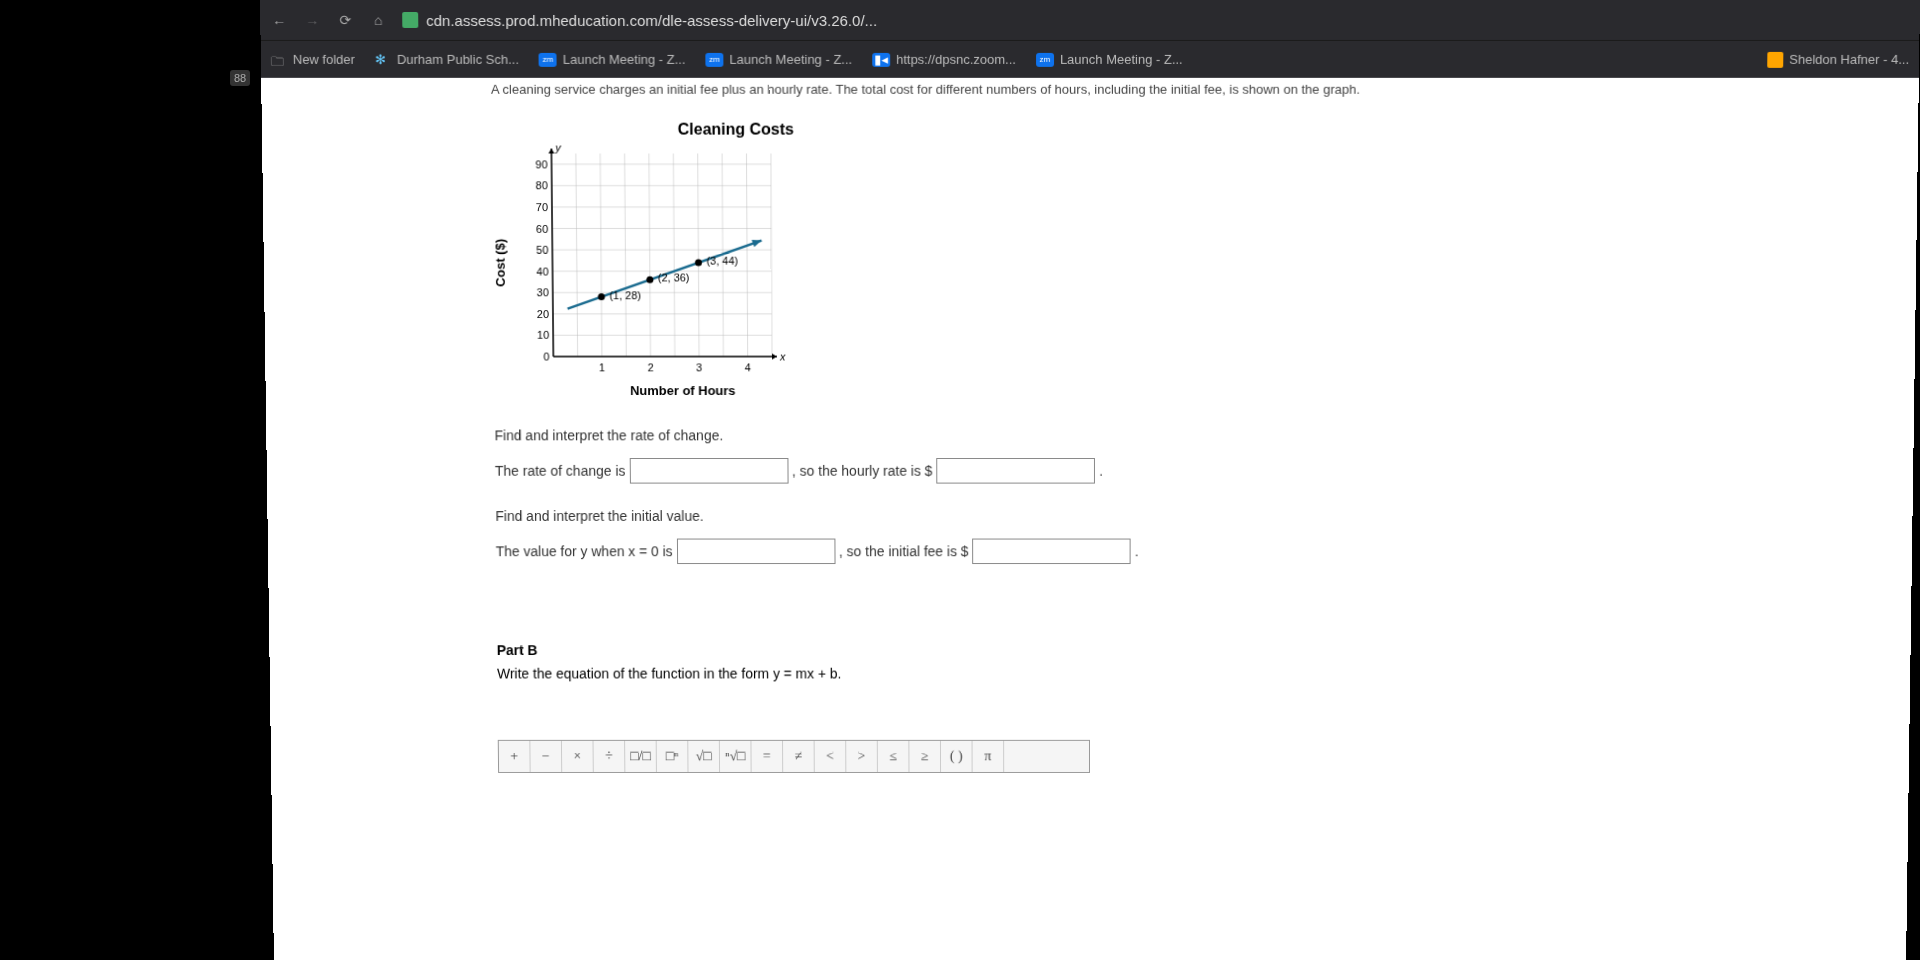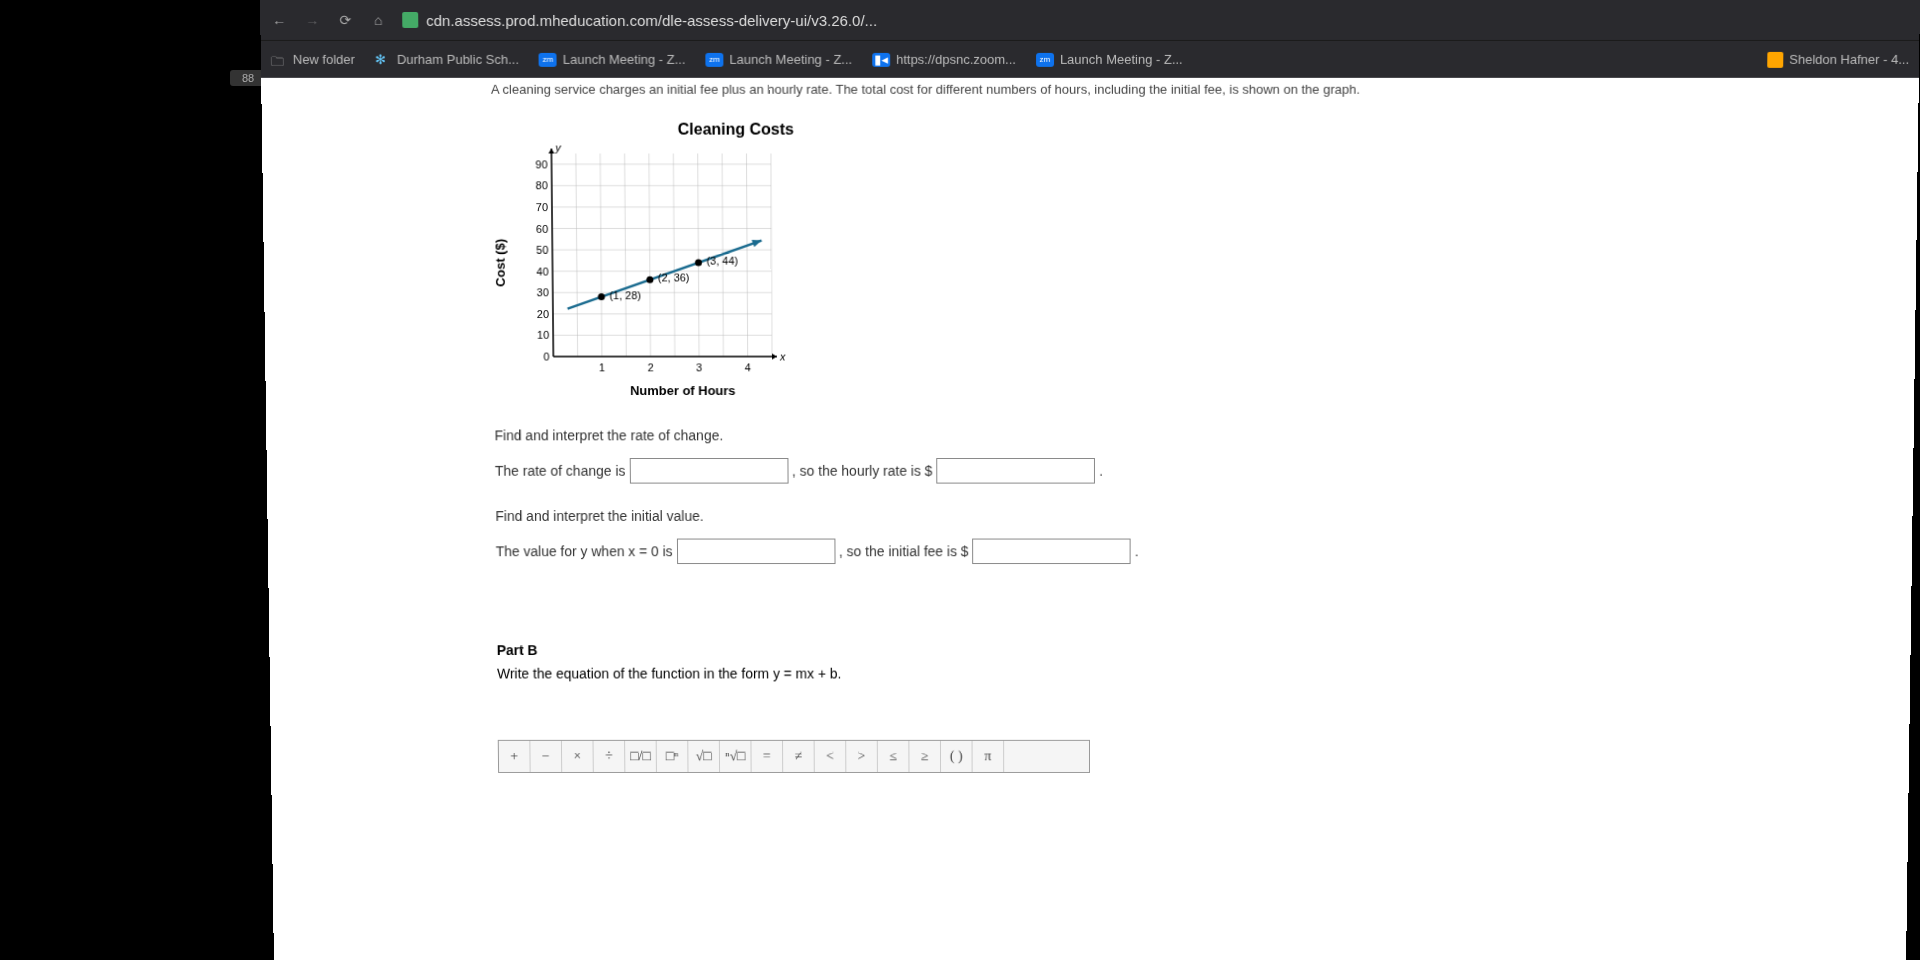--- a/index.html
+++ b/index.html
@@ -15,21 +15,21 @@
 
 .bookmarks-bar { background: #2a2a2e; height: 38px; display: flex; align-items: center; padding: 0 10px; gap: 20px; color: #bbb; font-size: 13px; border-top: 1px solid #1a1a1a; }
 .bookmark { display: flex; align-items: center; gap: 6px; cursor: pointer; }
 .bookmark-icon { width: 16px; height: 16px; display: inline-block; }
 .bm-folder { color: #aaa; }
 .bm-zoom { background: #0e72ed; color: #fff; border-radius: 3px; font-size: 8px; width: 18px; height: 14px; display: flex; align-items: center; justify-content: center; }
 .bm-video { background: #0e72ed; color: #fff; border-radius: 3px; width: 18px; height: 14px; display: flex; align-items: center; justify-content: center; }
 .bm-yellow { background: #ffa500; border-radius: 2px; }
 .bookmark.right { margin-left: auto; }
 
-.sidebar-badge { position: absolute; left: 230px; top: 70px; background: #333; color: #aaa; font-size: 11px; padding: 2px 12px; border-radius: 3px; writing-mode: horizontal-tb; }
+.sidebar-badge { position: absolute; left: 230px; top: 70px; background: #333; color: #aaa; font-size: 11px; padding: 2px 4px; border-radius: 3px; writing-mode: horizontal-tb; }
 
 .content-area { background: #fff; min-height: 900px; padding: 0; position: relative; }
 .instruction-bar { font-size: 13px; color: #444; padding: 4px 0; text-align: left; margin-left: 230px; }
 
 .main-content { margin-left: 230px; padding: 20px 0; max-width: 900px; }
 
 .chart-section { margin-bottom: 30px; }
 .chart-title { font-size: 16px; font-weight: bold; text-align: center; margin-left: 120px; margin-bottom: 5px; width: 250px; }
 .chart-wrap { display: flex; align-items: center; }
 .ylabel { writing-mode: vertical-rl; transform: rotate(180deg); font-size: 13px; font-weight: bold; margin-right: 5px; }

